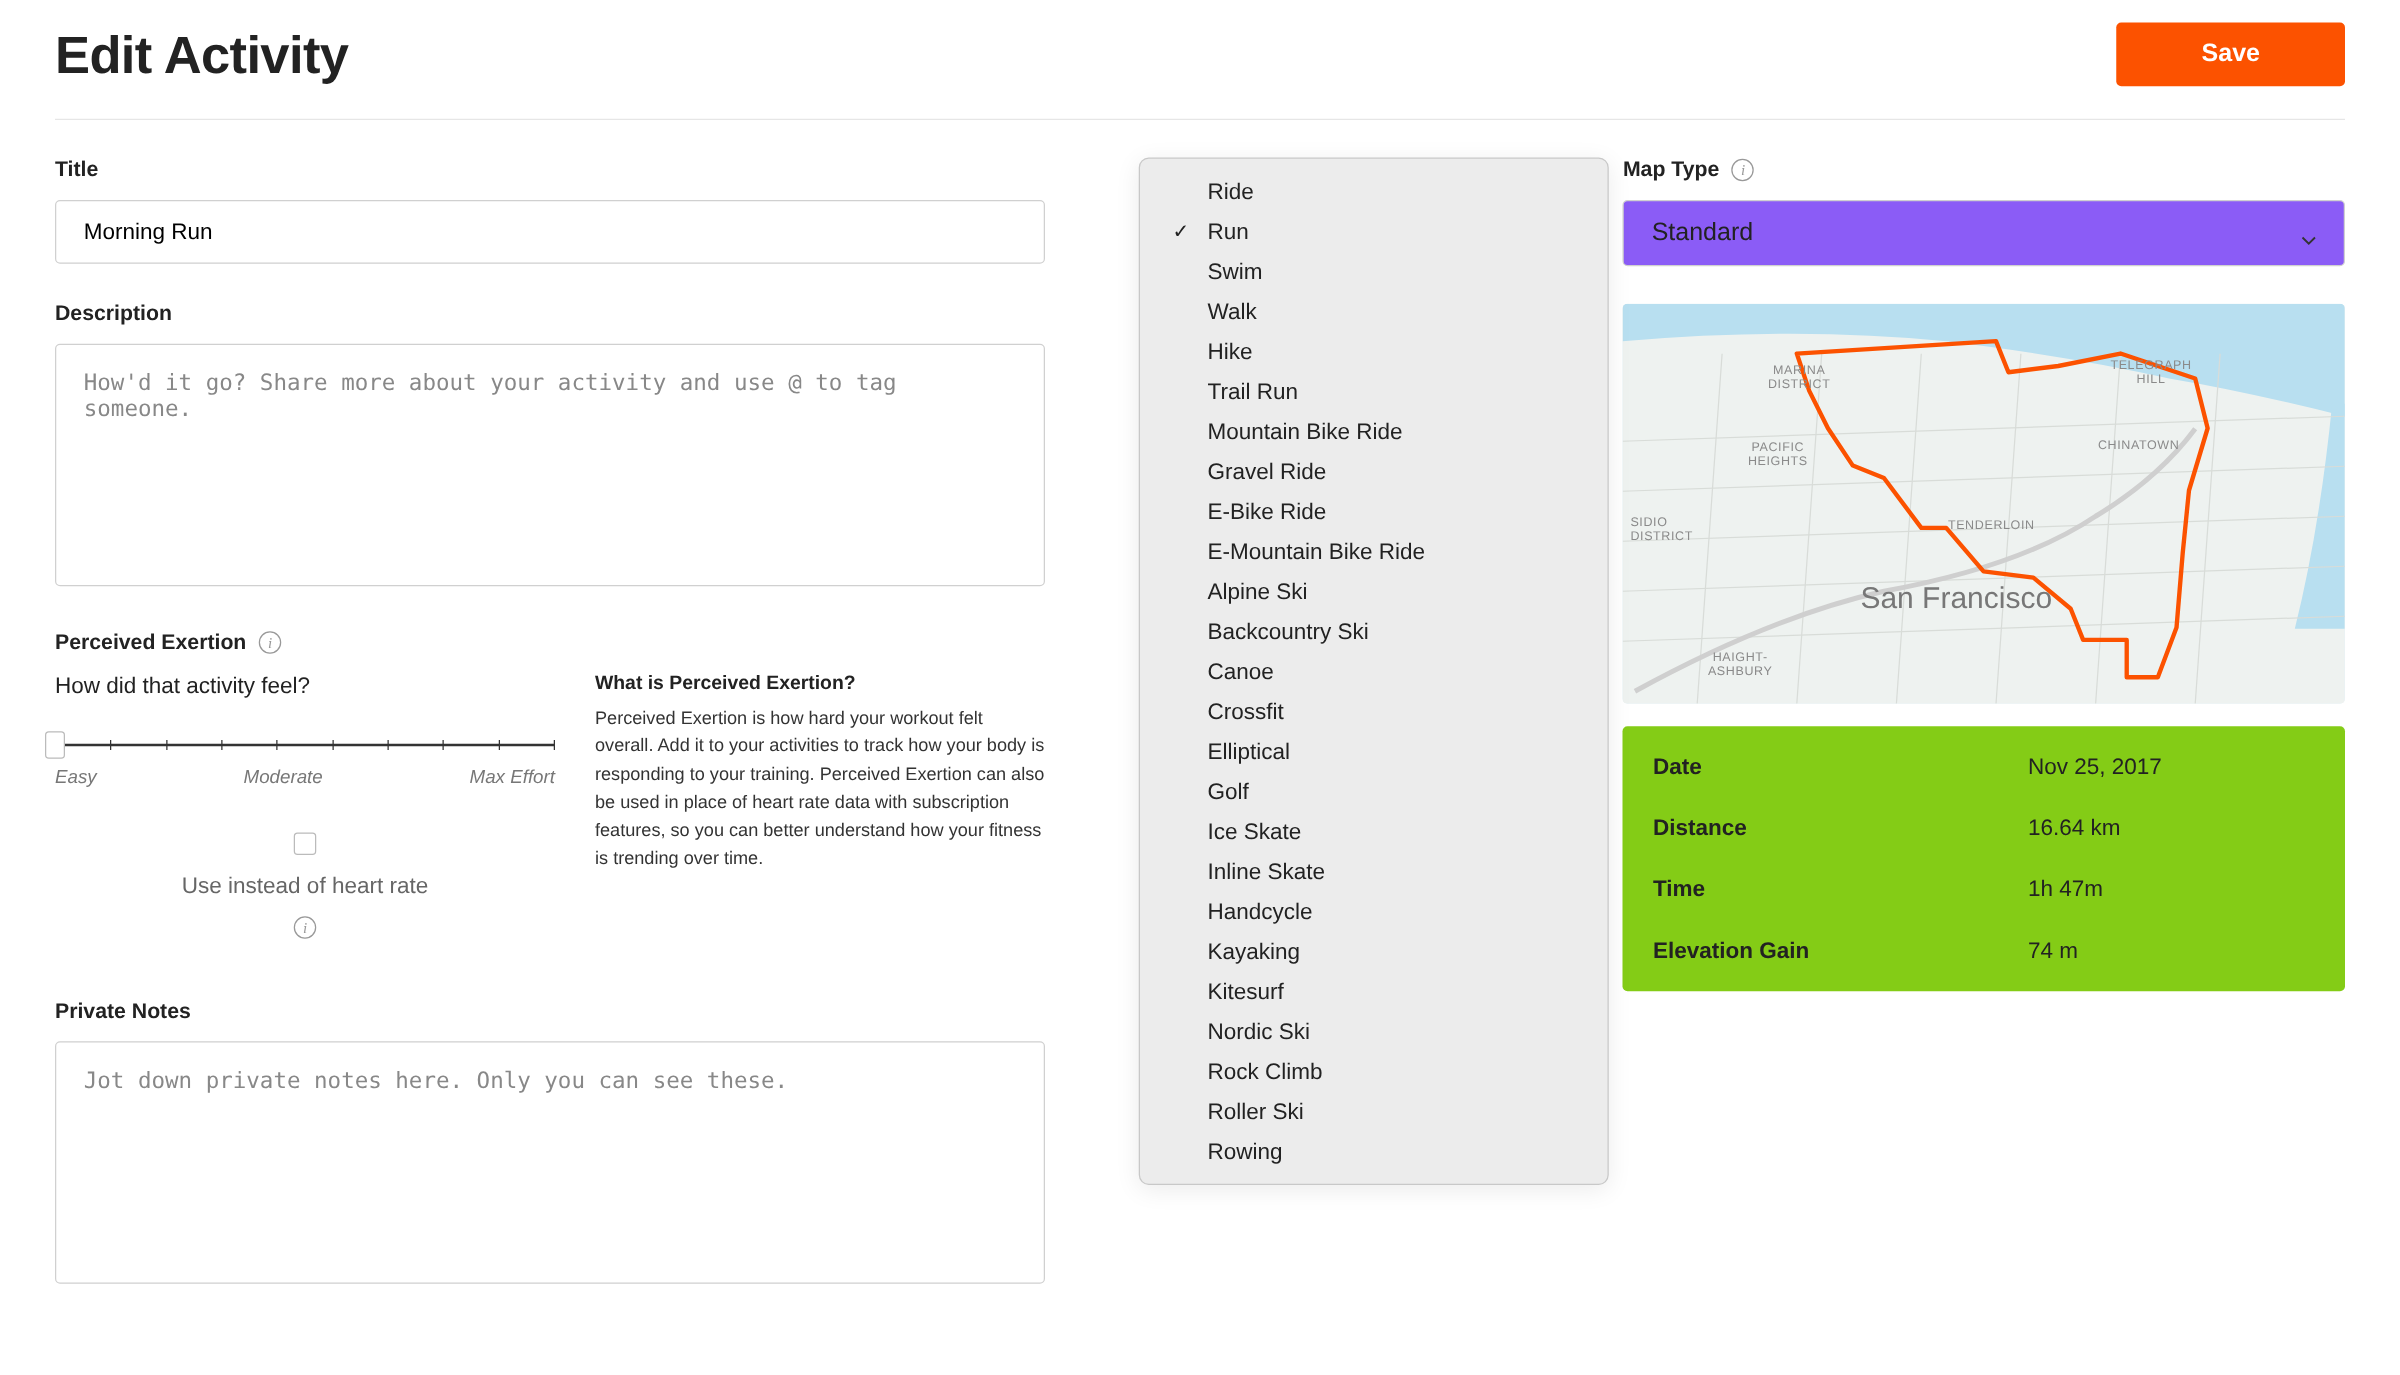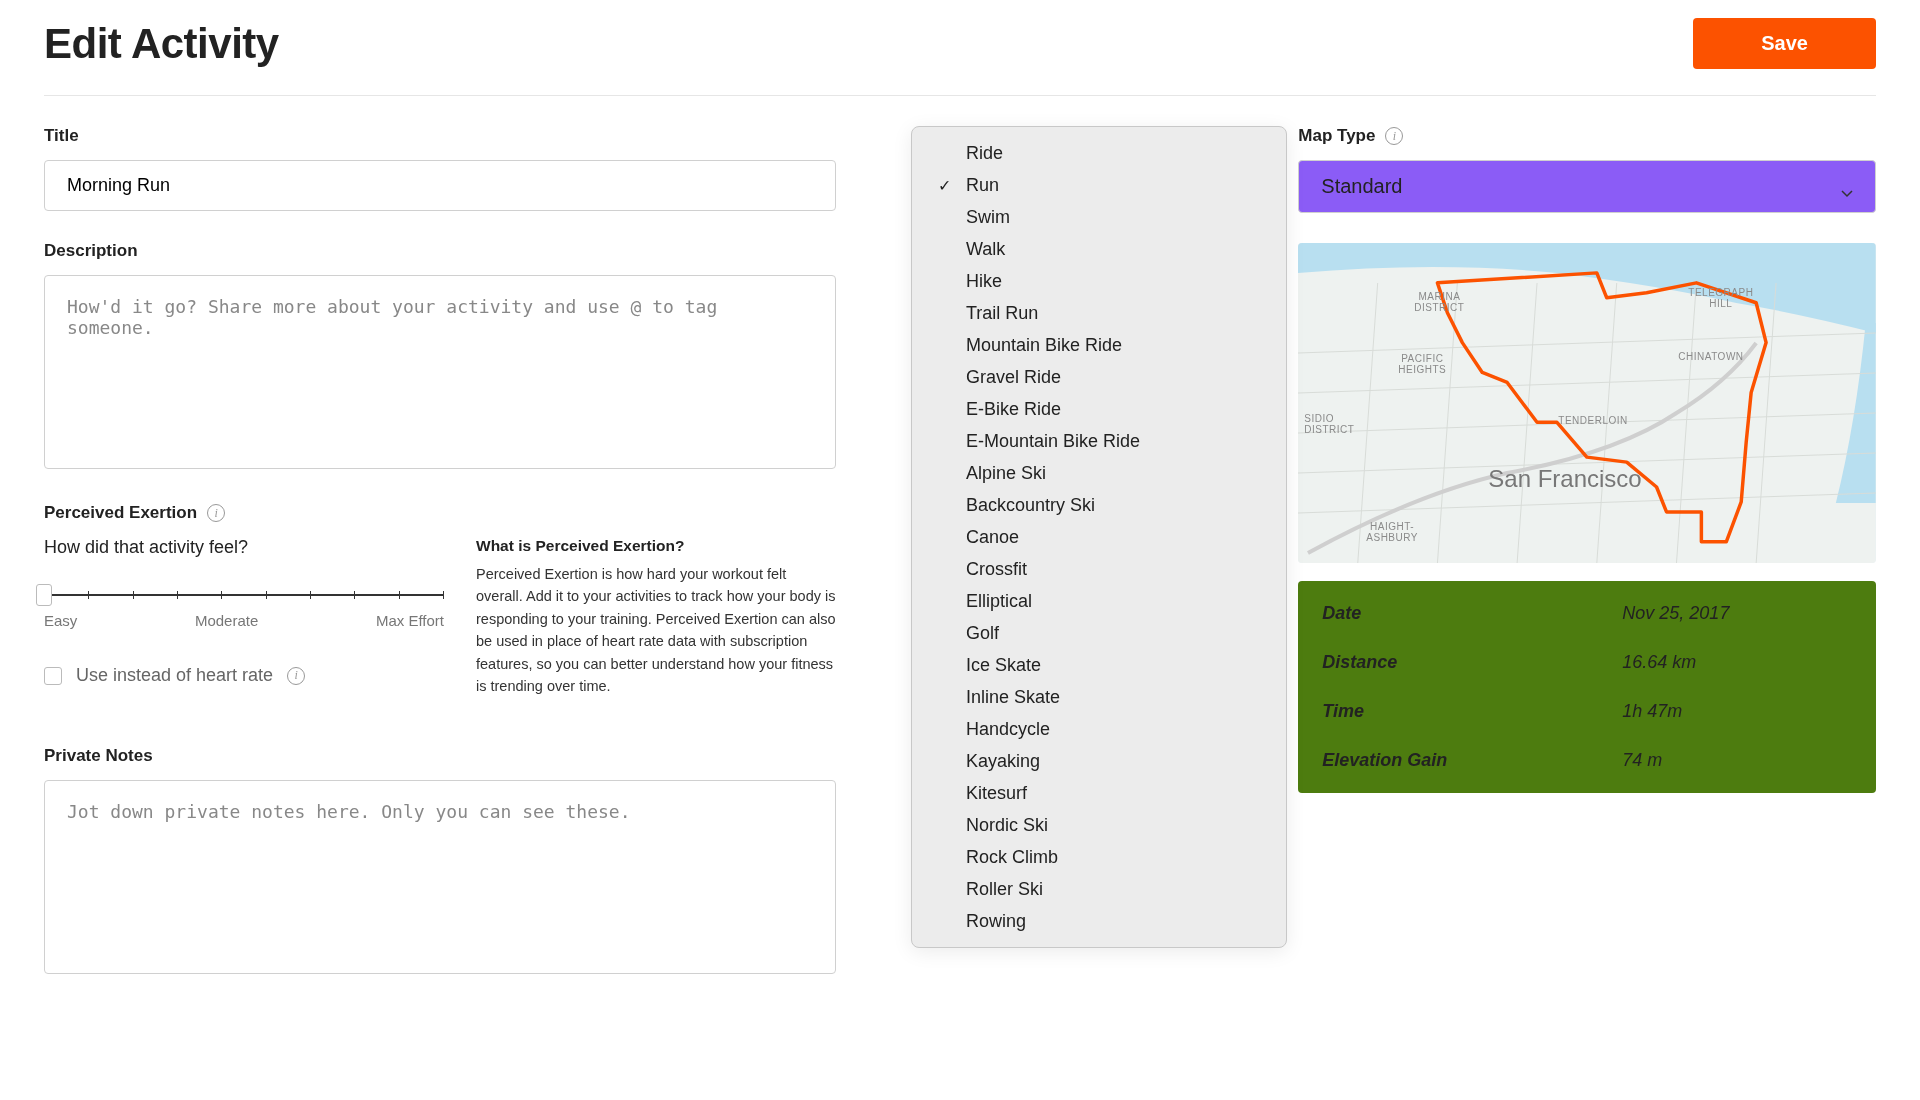--- a/index.html
+++ b/index.html
@@ -19,31 +19,31 @@
 textarea.text-input { resize: none; height: 194px; padding-top: 20px; }
 textarea.notes { height: 194px; }
 .exertion-row { display: flex; gap: 32px; margin-bottom: 30px; }
 .exertion-left { width: 400px; }
 .exertion-q { font-size: 18px; margin-bottom: 26px; }
 .slider-wrap { position: relative; height: 22px; margin-bottom: 6px; }
 .slider-track { position: absolute; top: 10px; left: 0; right: 0; height: 2px; background: #333; }
 .slider-ticks { position: absolute; top: 7px; left: 0; right: 0; height: 8px; display: flex; justify-content: space-between; }
 .slider-ticks span { width: 1px; height: 8px; background: #333; }
 .slider-handle { position: absolute; top: 0; left: 0; width: 16px; height: 22px; background: #fff; border: 1px solid #bbb; border-radius: 3px; margin-left: -8px; }
-.slider-labels { display: flex; justify-content: space-between; font-size: 15px; color: #777; margin-bottom: 36px; }
-.checkbox-row { display: flex; align-items: center; gap: 14px; font-size: 18px; color: #666; }
+.slider-labels { display: flex; justify-content: space-between; font-size: 15px; color: #777; margin-bottom: 36px; font-style: italic; }
+.checkbox-row { display: flex; align-items: center; gap: 14px; font-size: 18px; color: #666; flex-direction: column; }
 .checkbox { width: 18px; height: 18px; border: 1px solid #bbb; border-radius: 3px; }
 .exertion-right { flex: 1; }
 .exertion-title { font-size: 15.5px; font-weight: 700; margin-bottom: 8px; }
 .exertion-text { font-size: 14.5px; line-height: 1.55; color: #333; }
 .select-box { width: 100%; font-size: 20px; padding: 14px 22px; border: 1px solid #d0d0d0; border-radius: 4px; display: flex; justify-content: space-between; align-items: center; margin-bottom: 30px; background: #8b5cf6; }
 .chevron { display: inline-block; width: 12px; height: 12px; }
 .chevron svg { width: 12px; height: 12px; }
 .map-img { width: 100%; height: 320px; border-radius: 4px; margin-bottom: 18px; position: relative; overflow: hidden; background: #e8f2f7; }
-.stats { background: #4d7c0f; border-radius: 4px; padding: 8px 24px; font-style: italic; }
+.stats { background: #84cc16; border-radius: 4px; padding: 8px 24px; }
 .stat-row { display: flex; padding: 14px 0; font-size: 18px; }
 .stat-label { width: 300px; font-weight: 700; }
 .stat-val { }
 
 .dropdown { position: absolute; left: 867px; top: 0; width: 376px; background: #ececec; border: 1px solid #c8c8c8; border-radius: 8px; padding: 10px 0; box-shadow: 0 4px 20px rgba(0,0,0,0.08); }
 .dd-item { display: flex; align-items: center; padding: 5.5px 26px 5.5px 54px; font-size: 18px; position: relative; cursor: pointer; }
 .dd-item.selected::before { content: "✓"; position: absolute; left: 26px; font-size: 16px; }
 
 .behind-select { visibility: hidden; }
 

